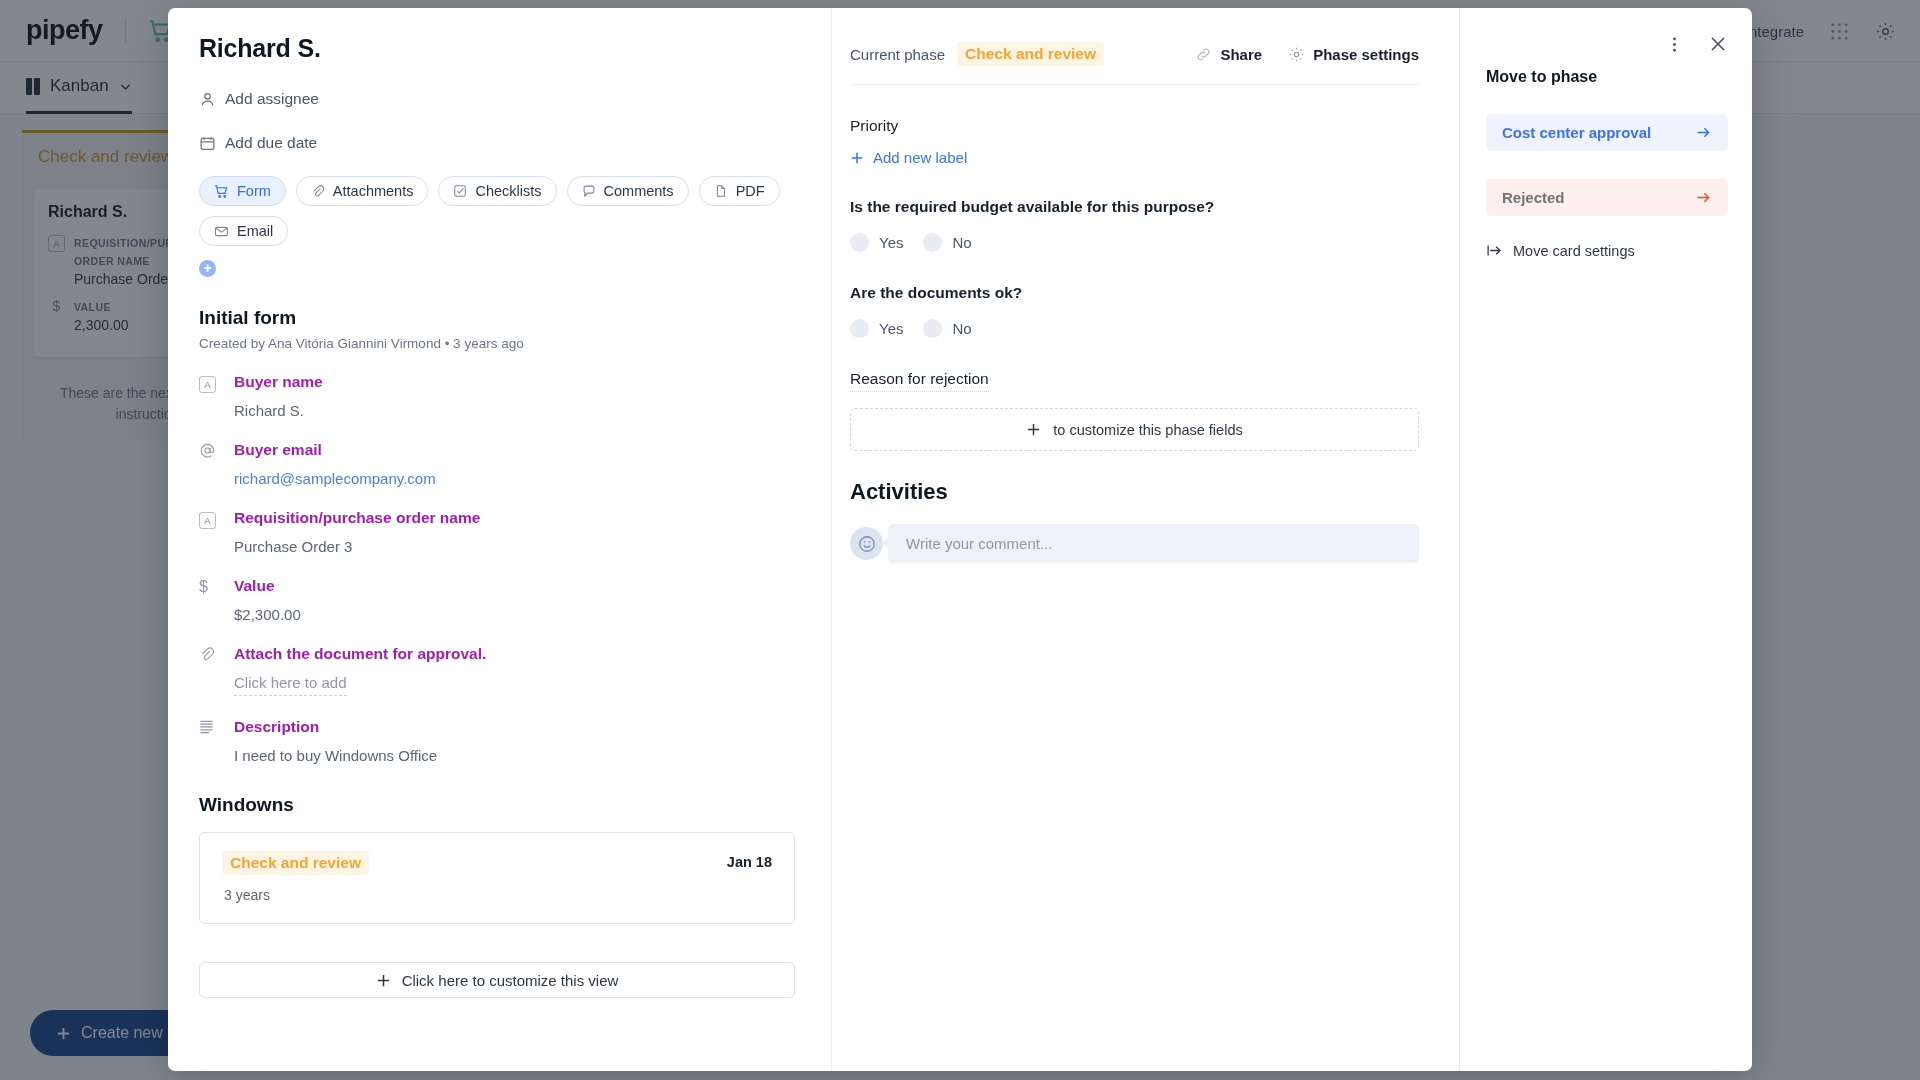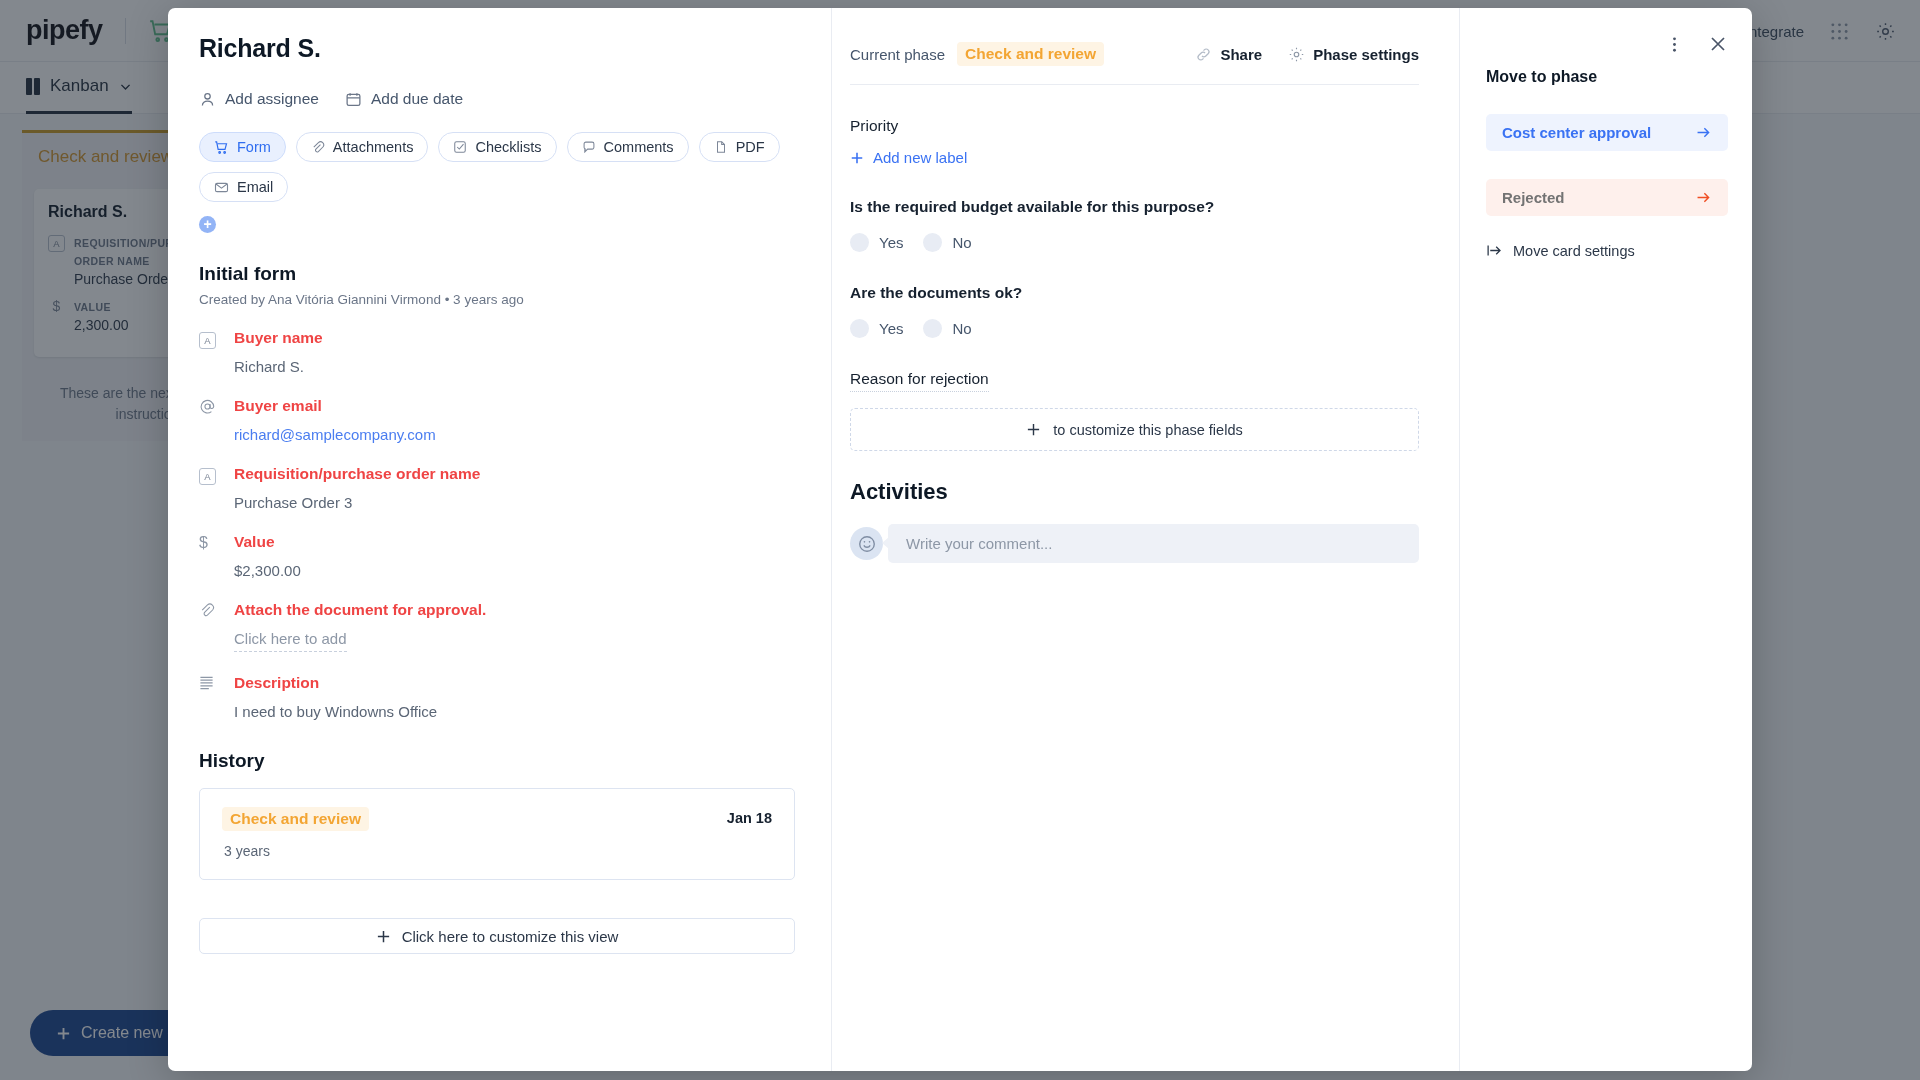--- a/index.html
+++ b/index.html
@@ -103,21 +103,21 @@
   .modal-left {
     width: 664px; flex: none; border-right: 1px solid #e9ecf2;
     padding: 26px 36px 0 31px; overflow: hidden;
     position: relative;
   }
   .modal-mid { flex: 1; padding: 34px 40px 0 18px; border-right: 1px solid #e9ecf2; }
   .modal-right { width: 292px; flex: none; padding: 26px 24px 0 26px; }
 
   
   .card-title { font-size: 25px; font-weight: bold; color: #0d1825; letter-spacing: -0.2px; }
-  .meta-row { display: flex; gap: 26px; margin-top: 27px; }
+  .meta-row { display: flex; gap: 26px; margin-top: 27px; flex-direction: column; }
   .meta-item { display: flex; align-items: center; gap: 9px; font-size: 15.5px; color: #46566c; }
   .tabs-row { display: flex; flex-wrap: wrap; gap: 10px; margin-top: 24px; max-width: 600px;}
   .chip {
     display: inline-flex; align-items: center; gap: 8px;
     border: 1px solid #d6e0f5; border-radius: 18px;
     height: 30px; padding: 0 14px;
     font-size: 14.5px; color: #2b3748; background: #fff; white-space: nowrap;
   }
   .chip.active { background: #e9f0fe; border-color: #cddcfb; color: #2f6df0; }
   .chip.active .chip-ico { color: #2f6df0; }
@@ -127,21 +127,21 @@
     width: 17px; height: 17px; border-radius: 50%;
     background: #93b4f6; color: #fff; font-size: 14px; line-height: 15px;
     display: flex; align-items: center; justify-content: center; font-weight: bold;
   }
 
   .section-h { font-size: 19px; font-weight: bold; color: #0d1825; margin-top: 30px; }
   .created-line { font-size: 13.5px; color: #6b7688; margin-top: 7px; }
 
   .field { margin-top: 22px; display: flex; gap: 0; }
   .field-ico { width: 35px; flex: none; color: #8d97a6; font-size: 15px; padding-top: 1px; }
-  .field-label { font-size: 15.5px; font-weight: bold; color: #ef4444; }
+  .field-label { font-size: 15.5px; font-weight: bold; color: #a21caf; }
   .field-value { font-size: 15px; color: #5b6676; margin-top: 11px; }
   .field-value.link { color: #4a7df0; }
   .field-placeholder {
     font-size: 15px; color: #8d97a6; margin-top: 11px;
     border-bottom: 1px dashed #c8d0dd; display: inline-block; padding-bottom: 4px;
   }
   .ico-box {
     display:inline-flex; align-items:center; justify-content:center;
     width: 17px; height: 17px; border: 1px solid #b6bfcd; border-radius: 3px;
     font-size: 9.5px; color: #7a8494;
@@ -460,21 +460,21 @@
         <svg width="15" height="15" viewBox="0 0 16 16" fill="none" stroke="#8d97a6" stroke-width="1.3">
             <path d="M1.5 2.5h13M1.5 5.5h13M1.5 8.5h13M1.5 11.5h13M1.5 14.5h9"></path>
           </svg>
       </div>
       <div>
         <div class="field-label">Description</div>
         <div class="field-value">I need to buy Windowns Office</div>
       </div>
     </div>
 
-    <div class="section-h">History</div>
+    <div class="section-h">Windowns</div>
 
     <div class="history-card">
       <div>
         <div class="phase-badge">Check and review</div>
         <div class="history-sub">3 years</div>
       </div>
       <div class="history-date">Jan 18</div>
     </div>
 
     <div class="customize-view">

